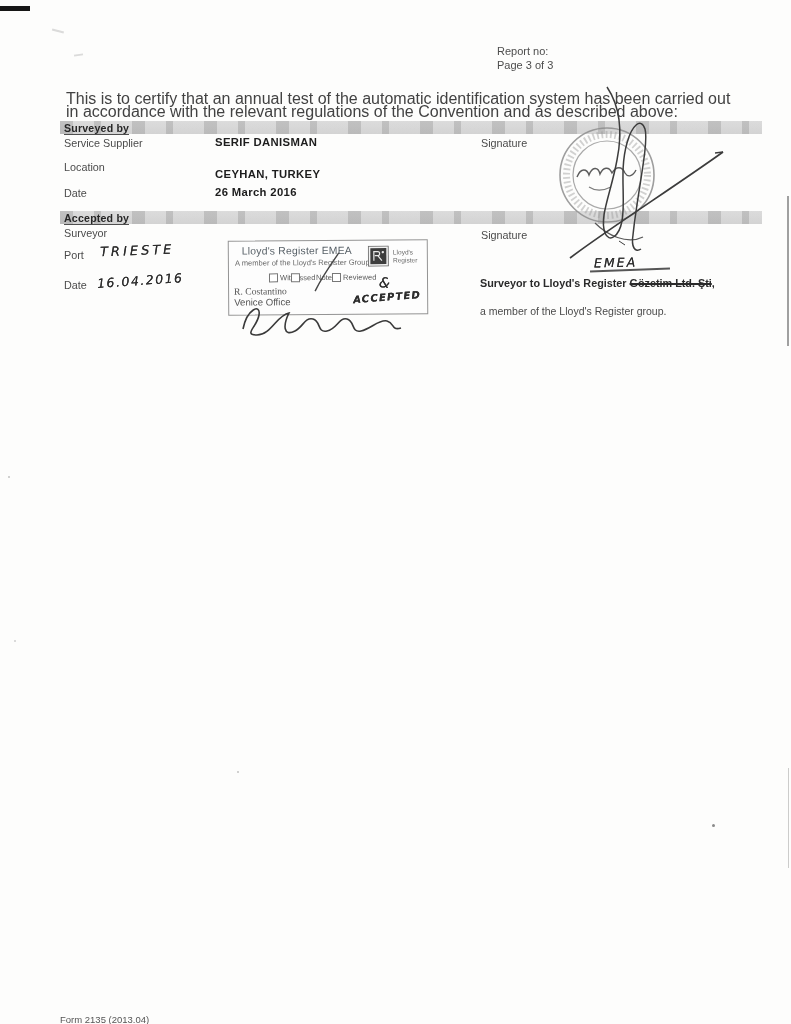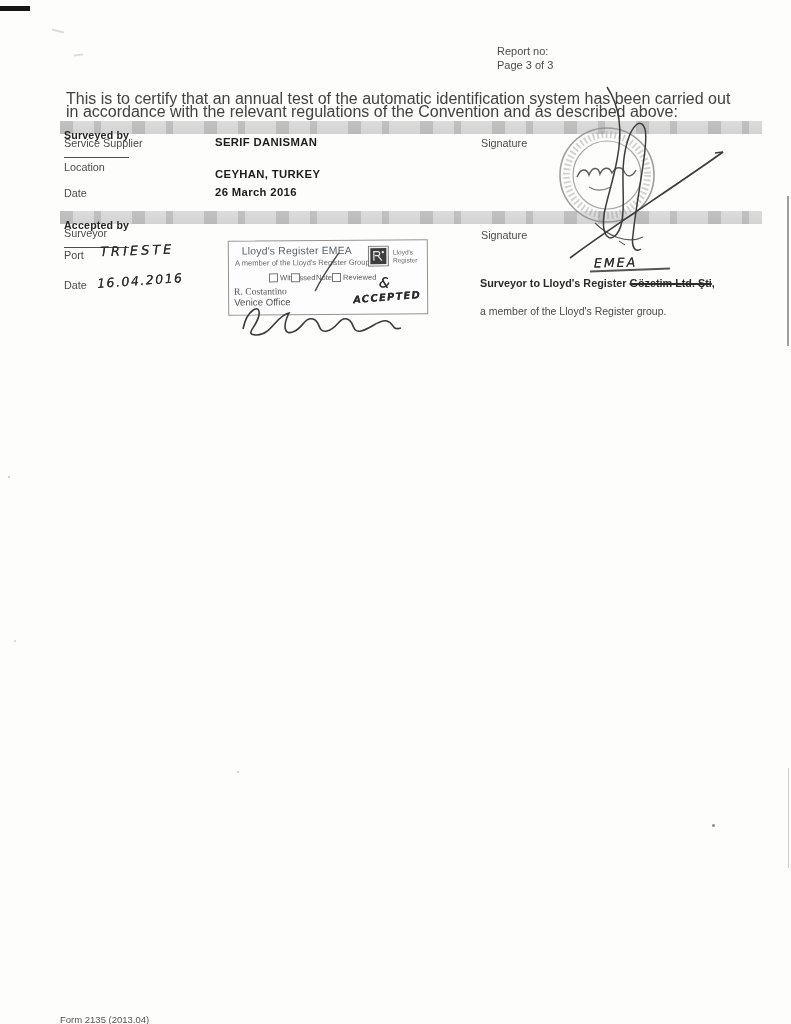--- a/index.html
+++ b/index.html
@@ -18,22 +18,22 @@
   .report-block{left:497px;top:44px;font-size:11px;line-height:14px;color:#4d4d4d;}
   .certify{left:66px;top:92px;width:676px;font-size:16px;line-height:13px;color:#424242;margin:0;}
   
   .band{
     left:60px;width:702px;height:13px;
     background:
       repeating-linear-gradient(90deg, rgba(70,70,70,.20) 0 13px, rgba(140,140,140,.05) 13px 34px, rgba(90,90,90,.23) 34px 41px, rgba(160,160,160,.07) 41px 72px),
       linear-gradient(#e0e0e0,#d7d7d7);
   }
   .band-label{
-    position:absolute;left:4px;top:8px;font-size:10.6px;font-weight:bold;color:#262626;
-    border-bottom:1.4px solid #4e4e4e;padding-bottom:16px;letter-spacing:.2px;
+    position:absolute;left:4px;top:1px;font-size:10.6px;font-weight:bold;color:#262626;
+    border-bottom:1.4px solid #4e4e4e;padding-bottom:0;letter-spacing:.2px;
   }
   
   .lbl{font-size:10.8px;color:#4b4b4b;}
   .val{font-size:11.3px;font-weight:bold;color:#1d1d1d;letter-spacing:.35px;}
   
   .hand{color:#2e2e2e;font-family:"DejaVu Sans", sans-serif;font-style:italic;text-shadow:0 0 .4px #333;}
   .hand-port{left:100px;top:243px;font-size:13px;letter-spacing:3px;transform:rotate(-2deg);}
   .hand-date2{left:97px;top:273px;font-size:12.5px;letter-spacing:1.5px;transform:rotate(-4deg);}
   .hand-emea{left:594px;top:255px;font-size:12.5px;letter-spacing:2px;transform:rotate(-1deg);}
   .emea-strike{left:590px;top:269px;width:80px;height:1.6px;background:#565656;transform:rotate(-2deg);}

